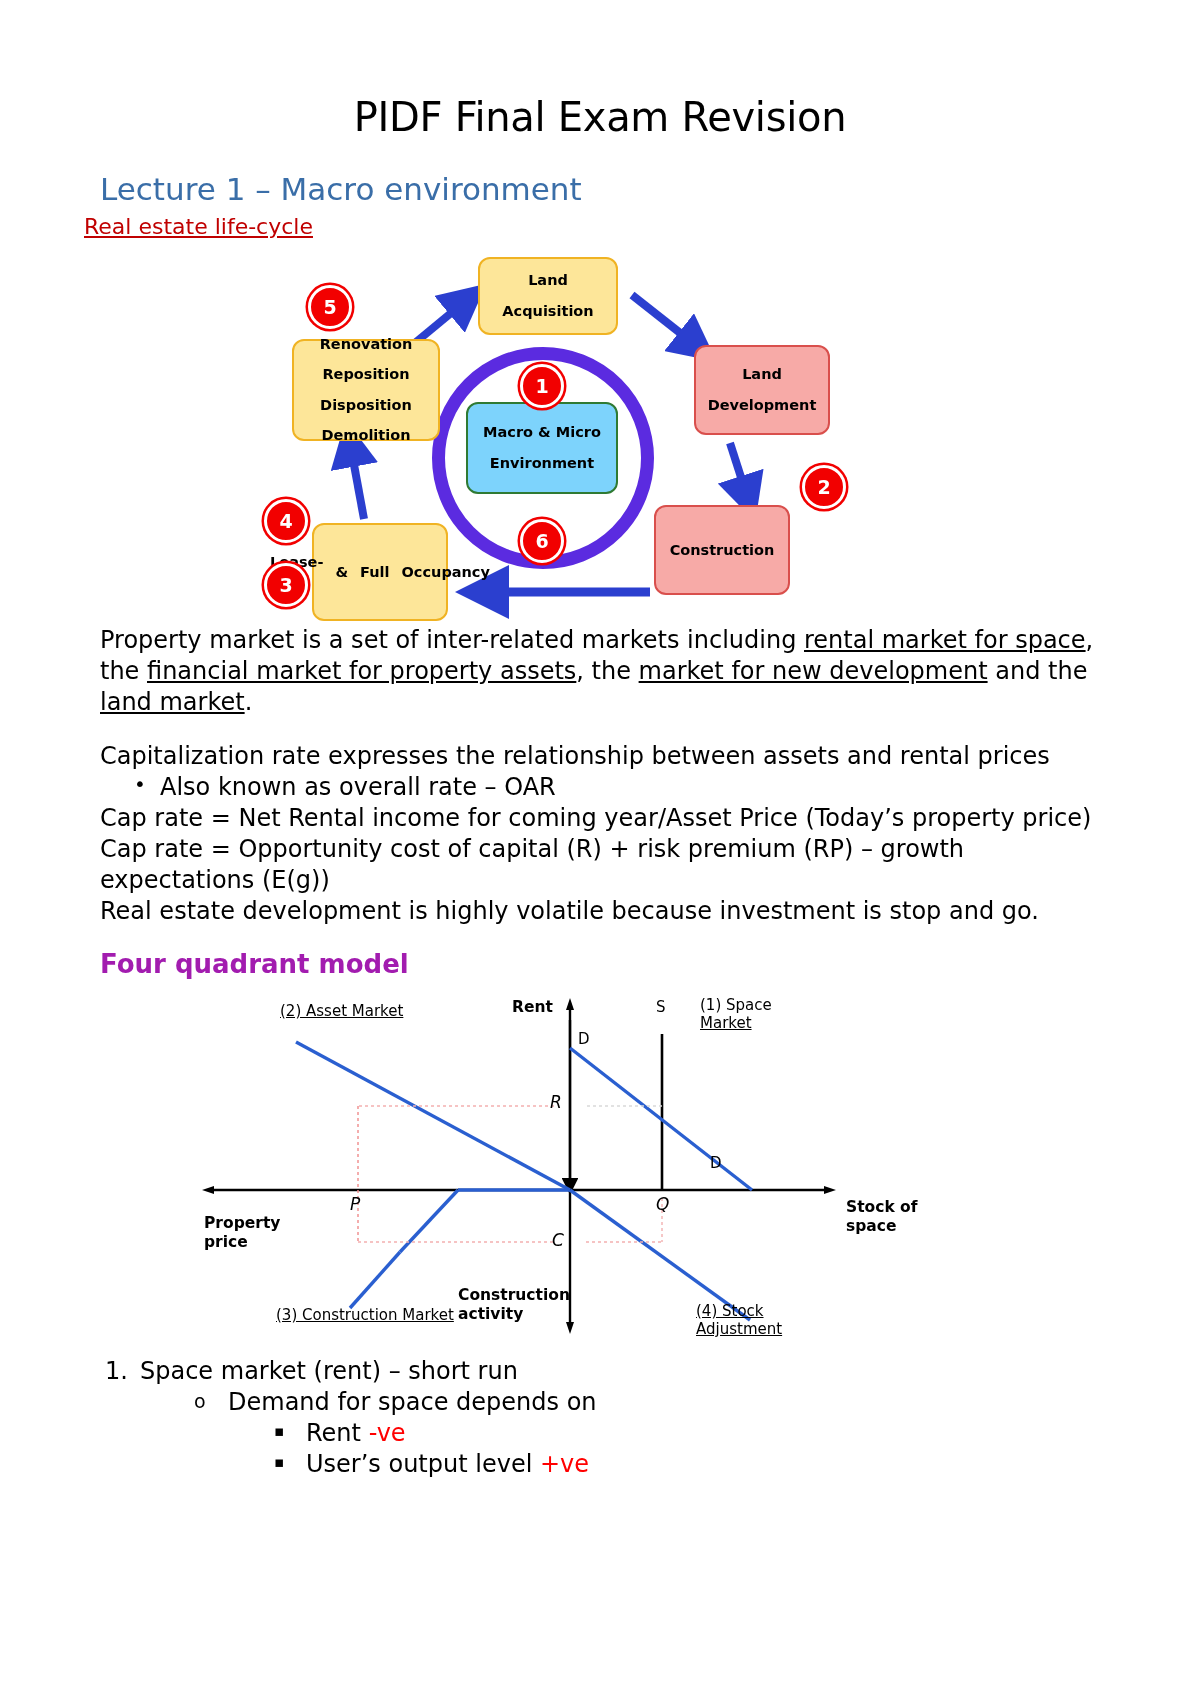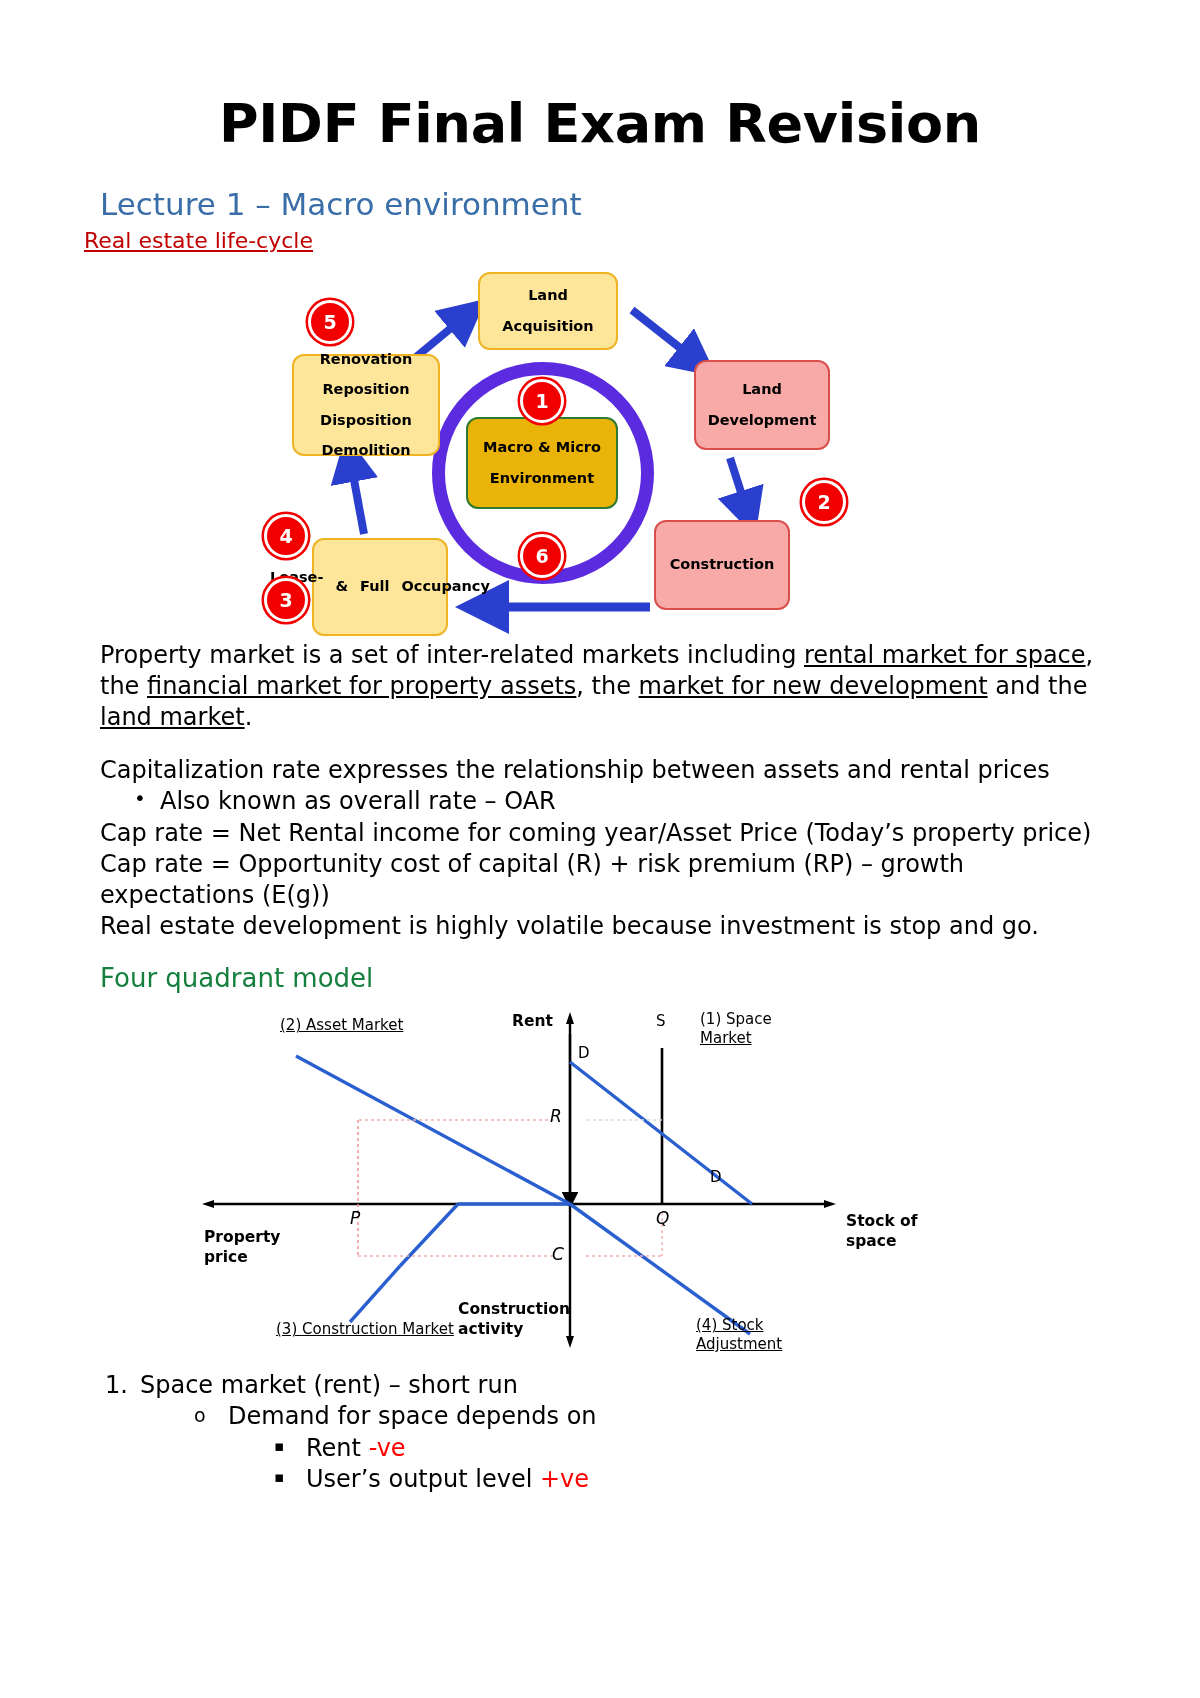--- a/index.html
+++ b/index.html
@@ -5,45 +5,45 @@
   html,body{margin:0;padding:0;}
   body{
     width:1200px;height:1698px;background:#ffffff;
     font-family:"DejaVu Sans","Liberation Sans",sans-serif;
     color:#000;overflow:hidden;
   }
   .page{position:relative;width:1200px;height:1698px;padding:0;box-sizing:border-box;}
 
   
   .doc-title{
-    text-align:center;font-size:54px;font-weight:700;
+    text-align:center;font-size:40px;font-weight:400;
     letter-spacing:-0.3px;margin:96px 0 0 0;line-height:1.05;
   }
   .h-lecture{
     margin:34px 0 0 100px;font-size:31px;color:#3a6ea8;font-weight:400;line-height:1.15;
   }
   .h-red{
     margin:6px 0 0 84px;font-size:22px;color:#c00000;font-weight:400;line-height:1.15;text-decoration:underline;
   }
   .h-red2{
-    margin:0;font-size:26px;color:#15803d;font-weight:400;line-height:1.15;
+    margin:0;font-size:26px;color:#a21caf;font-weight:700;line-height:1.15;
   }
 
   
   .lifecycle{position:relative;width:640px;height:370px;margin:8px 0 0 250px;}
   .lc-box{
     position:absolute;box-sizing:border-box;
     border-radius:12px;display:flex;align-items:center;justify-content:center;
     text-align:center;font-weight:bold;font-size:14.5px;line-height:1.28;
     font-family:"DejaVu Sans","Liberation Sans",sans-serif;
     gap:12px;
   }
   .lc-yellow{background:#fde699;border:2.5px solid #f0b323;}
   .lc-pink{background:#f7aaa7;border:2.5px solid #d94f4c;}
-  .lc-green{background:#eab308;border:2.5px solid #2f7a33;}
+  .lc-green{background:#7dd3fc;border:2.5px solid #2f7a33;}
 
   .lc-ring{
     position:absolute;left:182px;top:100px;width:222px;height:222px;
     border:13px solid #5b2be0;border-radius:50%;box-sizing:border-box;
   }
   .badge{
     position:absolute;width:38px;height:38px;border-radius:50%;
     background:#f20000;border:3.5px solid #ffffff;
     box-shadow:0 0 0 2.5px #f20000;
     color:#ffffff;font-weight:bold;font-size:19px;

